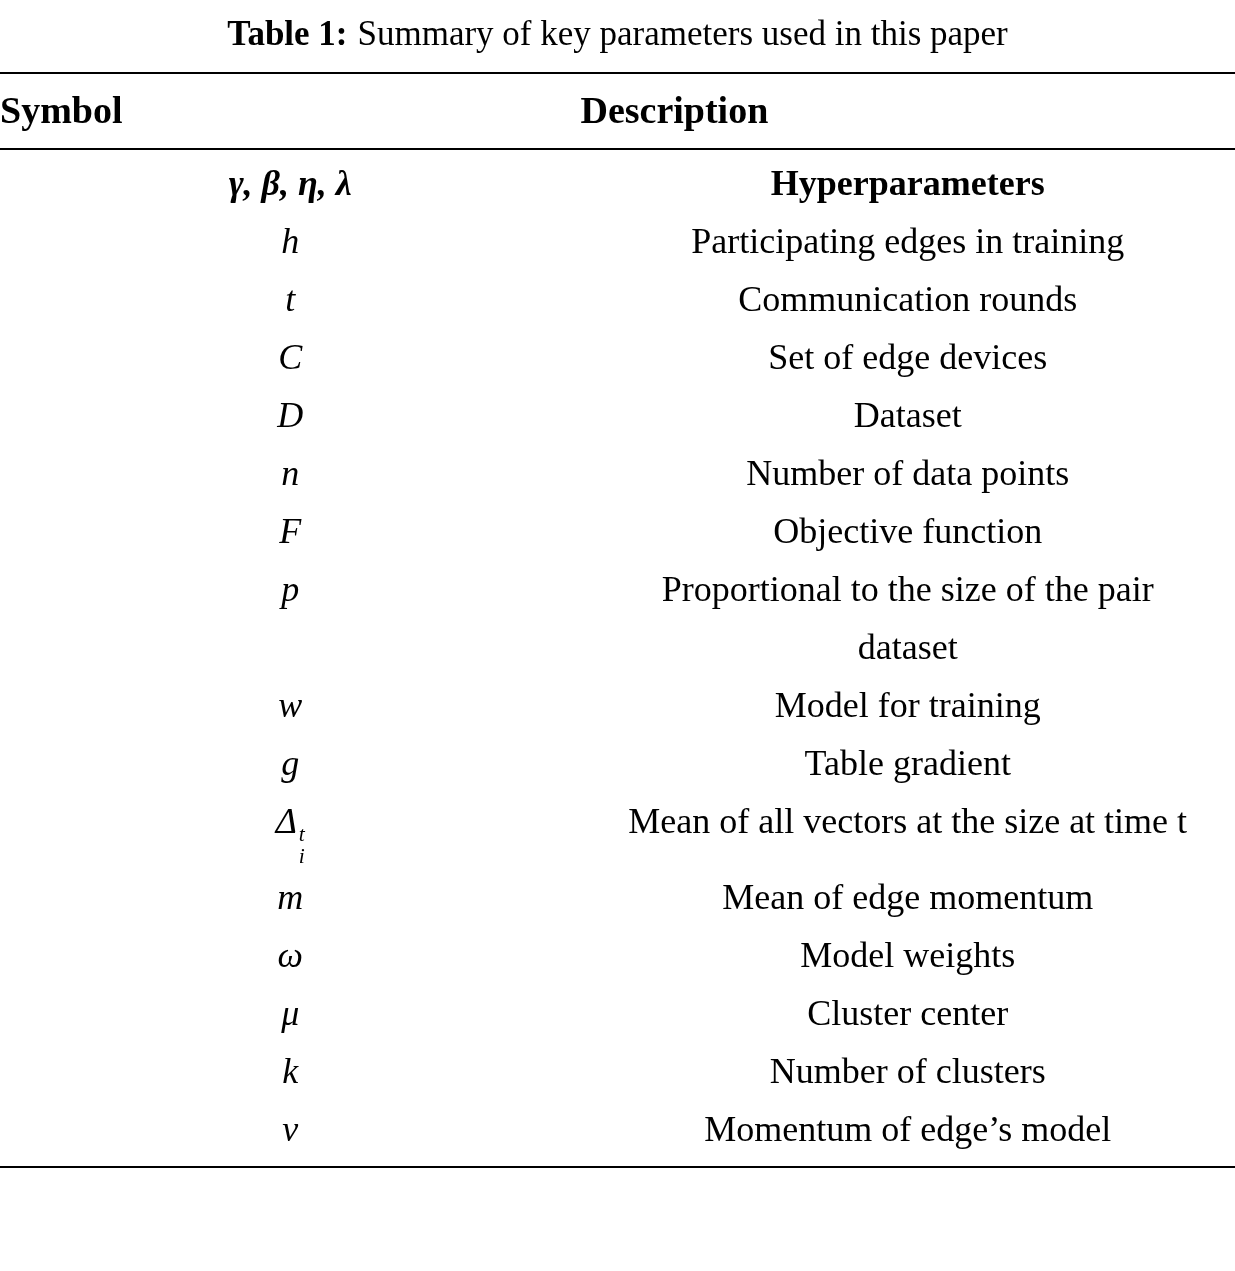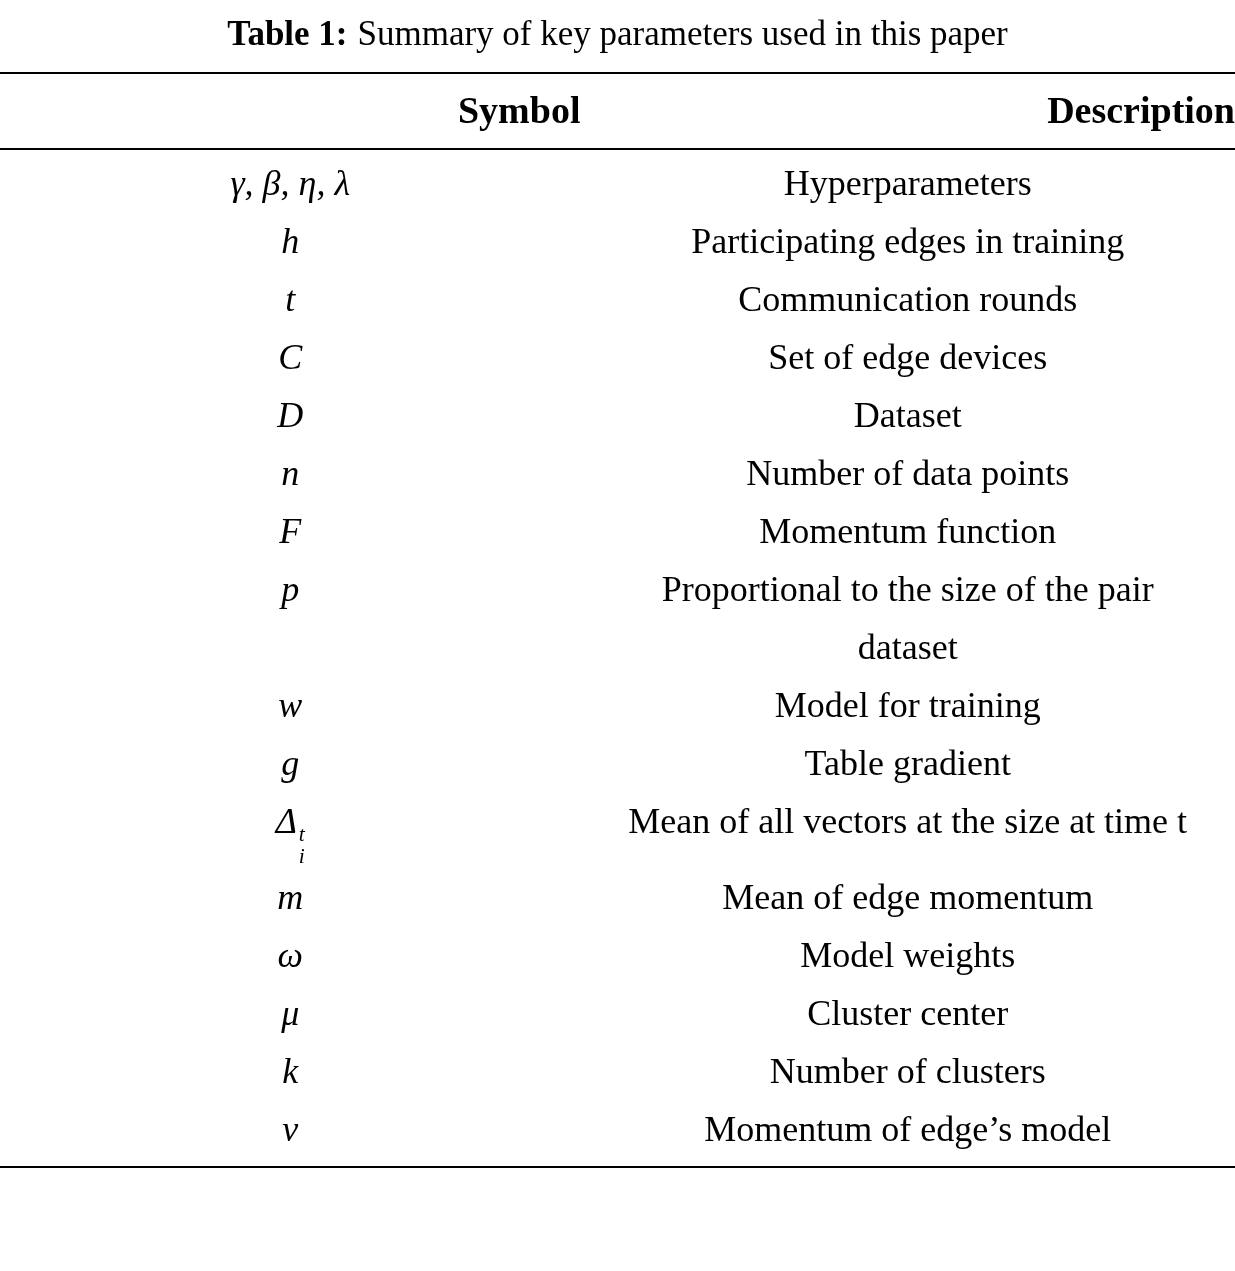--- a/index.html
+++ b/index.html
@@ -35,39 +35,39 @@
     border-top: 2px solid #000;
     border-bottom: 2px solid #000;
     font-size: 36px;
   }
   thead tr {
     border-bottom: 2px solid #000;
   }
   th {
     font-weight: bold;
     font-size: 38px;
-    text-align: right;
+    text-align: left;
     padding: 14px 0 16px 0;
   }
   th.symbol-col { width: 47%; }
   th.desc-col   { width: 53%; }
   td {
     text-align: center;
     vertical-align: top;
     line-height: 58px;
     padding: 0;
   }
   td.symbol {
     font-style: italic;
   }
   td.desc .desc-inner {
     display: inline-block;
     max-width: 580px;
   }
-  tbody tr:first-child td { padding-top: 4px; }
+  tbody tr:first-child td { padding-top: 4px; font-weight: bold; }
   tbody tr:last-child td  { padding-bottom: 8px; }
   
   .supsub {
     display: inline-flex;
     flex-direction: column;
     vertical-align: -0.35em;
     font-size: 0.6em;
     line-height: 1.05;
     text-align: left;
     margin-left: 2px;
@@ -112,21 +112,21 @@
         <tr>
           <td class="symbol">D</td>
           <td class="desc"><span class="desc-inner">Dataset</span></td>
         </tr>
         <tr>
           <td class="symbol">n</td>
           <td class="desc"><span class="desc-inner">Number of data points</span></td>
         </tr>
         <tr>
           <td class="symbol">F</td>
-          <td class="desc"><span class="desc-inner">Momentum function</span></td>
+          <td class="desc"><span class="desc-inner">Objective function</span></td>
         </tr>
         <tr>
           <td class="symbol">p</td>
           <td class="desc"><span class="desc-inner">Proportional to the size of the pair dataset</span></td>
         </tr>
         <tr>
           <td class="symbol">w</td>
           <td class="desc"><span class="desc-inner">Model for training</span></td>
         </tr>
         <tr>

